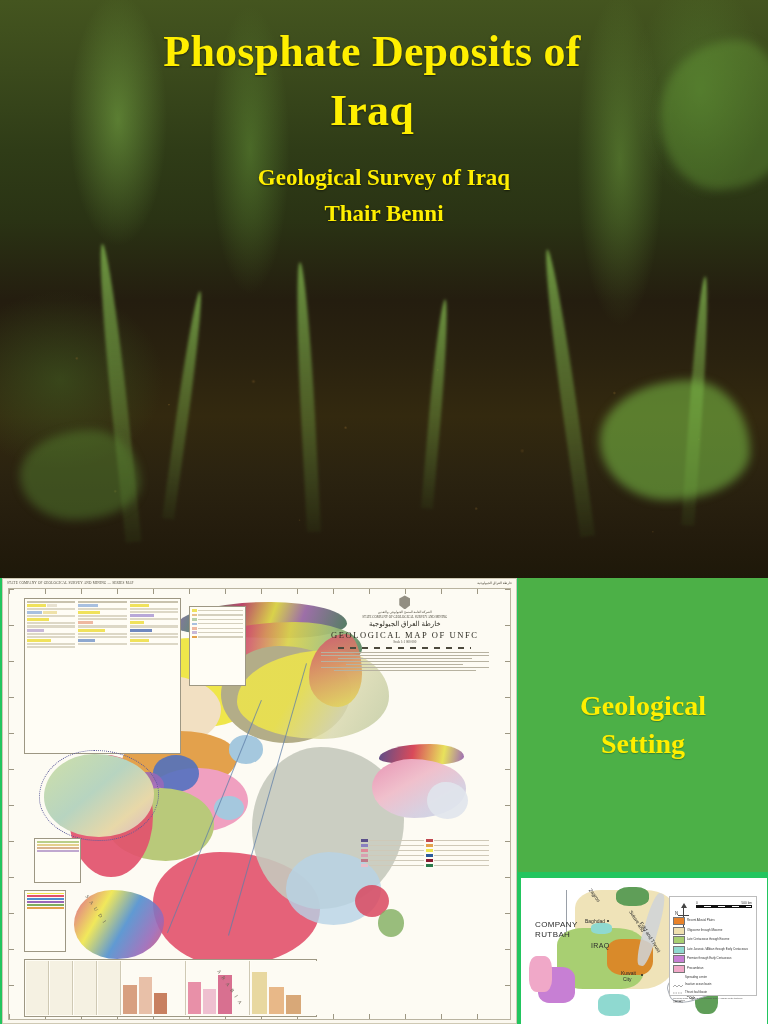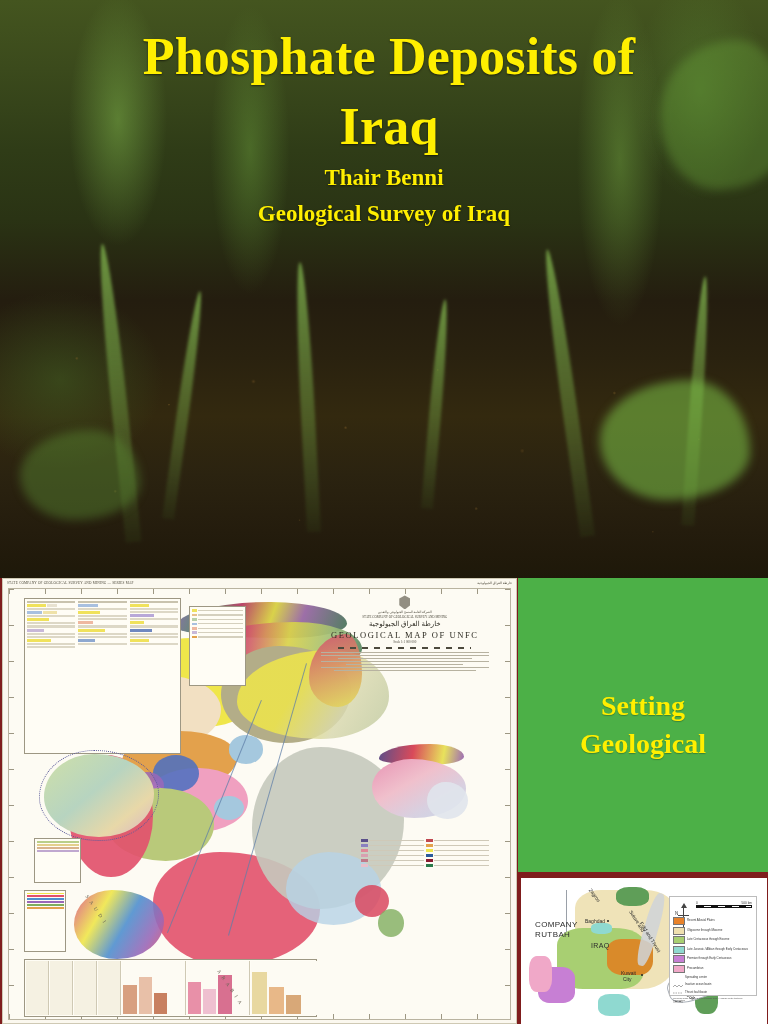--- a/index.html
+++ b/index.html
@@ -81,23 +81,23 @@
   .title-block {
     position: absolute;
     left: 0; top: 0;
     width: 768px;
     text-align: center;
     color: #ffef00;
     text-shadow: 0 1px 2px rgba(0,0,0,.55);
   }
   .main-title {
     position: absolute;
-    left: 65px; top: 22px;
+    left: 48px; top: 22px;
     width: 648px;
-    font-size: 52px;
+    font-size: 44px;
     font-weight: bold;
     line-height: 1.35;
     letter-spacing: .2px;
   }
   .presenter {
     position: absolute;
     left: 60px; top: 160px;
     width: 648px;
     font-size: 23px;
     font-weight: bold;
@@ -110,21 +110,21 @@
     font-size: 23px;
     font-weight: bold;
     line-height: 1.58;
   }
 
   
   .slide-two {
     position: absolute;
     left: 0; top: 578px;
     width: 768px; height: 446px;
-    background: #7f1d1d;
+    background: #22c55e;
     overflow: hidden;
   }
 
   
   .geo-map {
     position: absolute;
     left: 2px; top: 0px;
     width: 515px; height: 446px;
     background: #fbf8ef;
     border: 1px solid #cfc9b4;
@@ -399,22 +399,22 @@
   <div class="leafblob" style="left:20px;top:430px;width:120px;height:90px;background:rgba(96,150,54,.40);"></div>
   <div class="leafblob" style="left:660px;top:40px;width:130px;height:150px;background:rgba(110,170,60,.35);"></div>
 
   <div class="title-block">
     <div class="main-title">
       <div>Phosphate Deposits of</div>
       <div>Iraq</div>
     </div>
 
     <div class="presenter">
+      <div>Geological Survey of Iraq</div>
       <div>Thair Benni</div>
-      <div>Geological Survey of Iraq</div>
     </div>
 
     <div class="event">
     </div>
   </div>
 </div>
 
 <div class="slide-two">
 
   <div class="geo-map">
@@ -705,22 +705,22 @@
         </div>
       </div>
 
       <div style="position:absolute;left:14%;top:74%;font-size:5px;letter-spacing:1.6px;color:#6a6556;transform:rotate(56deg);">S A U D I</div>
       <div style="position:absolute;left:40%;top:92%;font-size:5px;letter-spacing:1.6px;color:#6a6556;transform:rotate(56deg);">A R A B I A</div>
     </div>
   </div>
 
   <div class="green-panel">
     <div class="green-panel-title">
+      <div>Geological</div>
       <div>Setting</div>
-      <div>Geological</div>
     </div>
   </div>
 
   <div class="tectonic-map">
     <div class="tec-canvas">
 
       <div class="tec-poly" style="left:0;top:4%;width:16%;height:60%;background:#ffffff;border-right:.6px solid #9aa0a8;"></div>
       <div class="tec-poly" style="left:20%;top:4%;width:44%;height:72%;background:#efe3b8;border-radius:26% 30% 34% 30% / 18% 22% 30% 26%;"></div>
       <div class="tec-poly" style="left:12%;top:32%;width:38%;height:44%;background:#a8cf72;border-radius:30% 34% 26% 30% / 28% 24% 30% 28%;"></div>
       <div class="tec-poly" style="left:38%;top:2%;width:14%;height:14%;background:#5f9e58;border-radius:40%;"></div>

